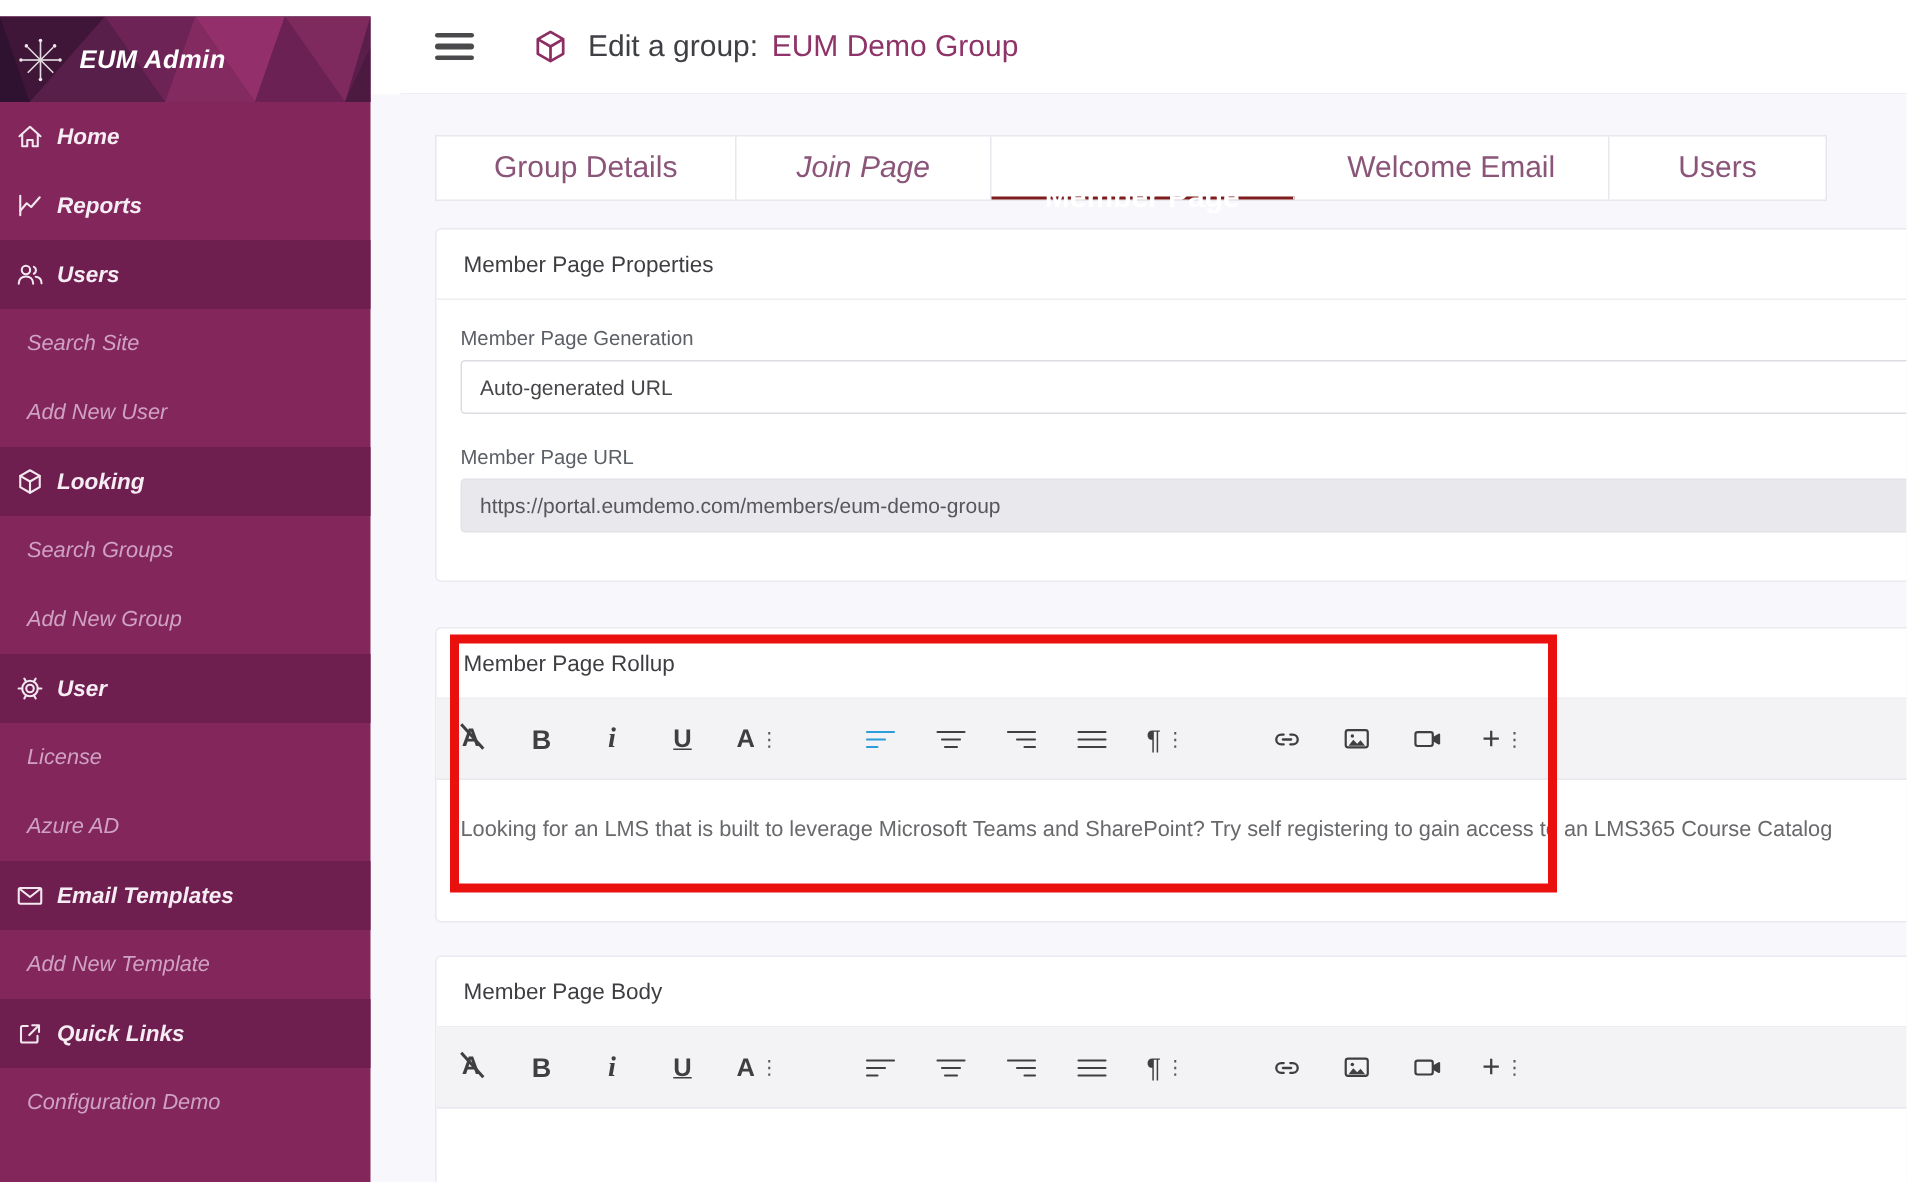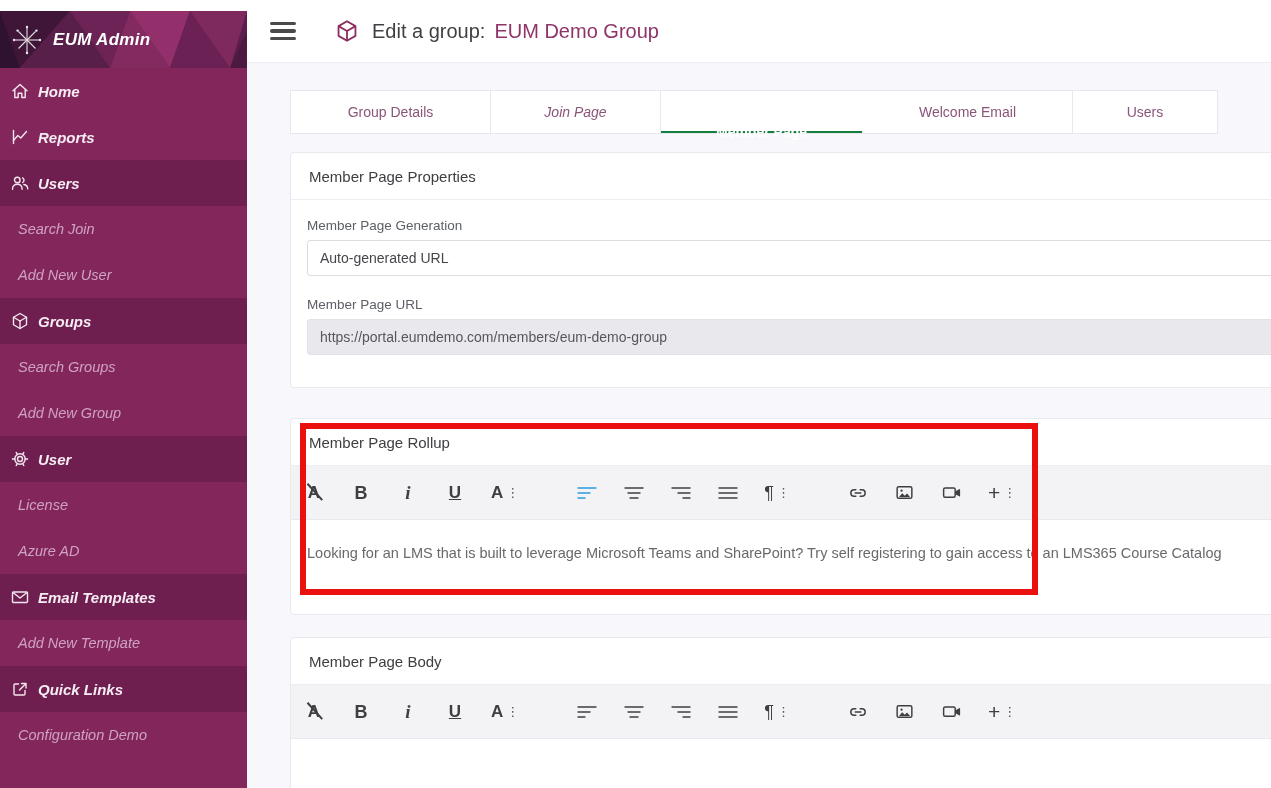--- a/index.html
+++ b/index.html
@@ -15,37 +15,37 @@
   .logo-title { color: #ffffff; font-size: 17px; font-weight: 600; letter-spacing: .3px; }
   .side-nav { display: flex; flex-direction: column; }
   .side-item { height: 46px; display: flex; align-items: center; position: relative; padding-left: 38px; cursor: pointer; }
   .side-item.top, .side-item.section { color: #f6ecf3; font-size: 15px; font-weight: 600; }
   .side-item.section { background: #6e1f4f; }
   .side-item.sub { padding-left: 18px; color: #cfa2c2; font-size: 14.5px; font-weight: 400; }
   .s-icon { position: absolute; left: 9px; top: 50%; transform: translateY(-50%); width: 22px; height: 22px; color: #f3e7ef; display: flex; align-items: center; justify-content: center; }
 
   
   .main { position: absolute; left: 247px; top: 0; right: 0; bottom: 0; }
-  .topbar { height: 63px; background: #fff; display: flex; align-items: center; border-bottom: 1px solid #efeef4; }
+  .topbar { height: 63px; background: #fff; display: flex; align-items: center; border-bottom: 1px solid #efeef4; margin-left: 20px; }
   .hamburger { margin-left: 23px; width: 26px; height: 19px; display: flex; flex-direction: column; justify-content: space-between; cursor: pointer; }
   .hamburger span { display: block; height: 3.4px; border-radius: 2px; background: #4a4a4d; }
   .crumb-icon { margin-left: 38px; width: 26px; height: 26px; color: #8c2e62; }
   .topbar-title { margin-left: 12px; font-size: 20px; color: #3f4043; }
   .topbar-group { margin-left: 9px; font-size: 20px; color: #8f3468; }
 
   
   .content { position: absolute; top: 63px; left: 0; right: 0; bottom: 0; background: #f8f7fc; padding: 27px 0 0 43px; overflow: hidden; }
 
   .tabs { width: 928px; height: 44px; display: flex; background: #fff; border: 1px solid #e7e7ee; }
-  .tab { display: flex; align-items: center; justify-content: center; font-size: 14px; color: #8a5578; border-right: 1px solid #e7e7ee; cursor: pointer; }
+  .tab { display: flex; align-items: center; justify-content: center; font-size: 20px; color: #8a5578; border-right: 1px solid #e7e7ee; cursor: pointer; }
   .tab:last-child { border-right: none; }
   .tab:nth-child(1) { width: 200px; } .tab:nth-child(2) { width: 170px; font-style: italic; }
   .tab:nth-child(3) { width: 202px; } .tab:nth-child(4) { width: 210px; }
   .tab:nth-child(5) { width: 144px; }
-  .tab.active { background: #15803d; color: #fff; font-weight: 600; margin-top: 40px; }
+  .tab.active { background: #7f1d1d; color: #fff; font-weight: 600; margin-top: 40px; }
 
   .card { background: #fff; width: 1150px; border: 1px solid #e9e9f0; border-radius: 4px; }
   .card-header { padding: 15px 18px 14px; font-size: 15px; color: #3e3e42; border-bottom: 1px solid #ededf2; }
   .card.properties { margin-top: 18px; }
   .card.rollup { margin-top: 30px; }
   .card.page-body { margin-top: 22px; }
   .card-body { padding: 16px 16px 32px; }
   .field-label { display: block; font-size: 13.5px; color: #5c6066; margin: 2px 0 7px; }
   .field-label.second { margin-top: 21px; }
   .select-box, .readonly-input { height: 36px; width: 1116px; border: 1px solid #dcdce2; border-radius: 3px; display: flex; align-items: center; padding-left: 12px; font-size: 14px; color: #46464a; background: #fff; }
@@ -138,34 +138,34 @@
             <svg width="20" height="20" viewBox="0 0 20 20" fill="none" stroke="currentColor" stroke-width="1.4" stroke-linecap="round" stroke-linejoin="round">
               <circle cx="7.3" cy="7" r="2.8"></circle>
               <path d="M2.5 16.2 c0-3.2 2.1-4.9 4.8-4.9 s4.8 1.7 4.8 4.9"></path>
               <path d="M12.6 4.9 a2.6 2.6 0 0 1 0 4.6"></path>
               <path d="M13.8 11.5 c2.4 .3 3.9 1.9 3.9 4.4"></path>
             </svg>
           </span>
           <span>Users</span>
         </div>
         <div class="side-item sub">
-          <span>Search Join</span>
+          <span>Search Site</span>
         </div>
         <div class="side-item sub">
           <span>Add New User</span>
         </div>
         <div class="side-item section">
           <span class="s-icon">
             <svg width="20" height="20" viewBox="0 0 20 20" fill="none" stroke="currentColor" stroke-width="1.4" stroke-linecap="round" stroke-linejoin="round">
               <path d="M10 2.5 L16.5 6.25 V13.75 L10 17.5 L3.5 13.75 V6.25 Z"></path>
               <path d="M3.5 6.25 L10 10 L16.5 6.25"></path>
               <path d="M10 10 V17.5"></path>
             </svg>
           </span>
-          <span>Groups</span>
+          <span>Looking</span>
         </div>
         <div class="side-item sub">
           <span>Search Groups</span>
         </div>
         <div class="side-item sub">
           <span>Add New Group</span>
         </div>
         <div class="side-item section">
           <span class="s-icon">
             <svg width="20" height="20" viewBox="0 0 20 20" fill="none" stroke="currentColor" stroke-width="1.4" stroke-linecap="round" stroke-linejoin="round">

